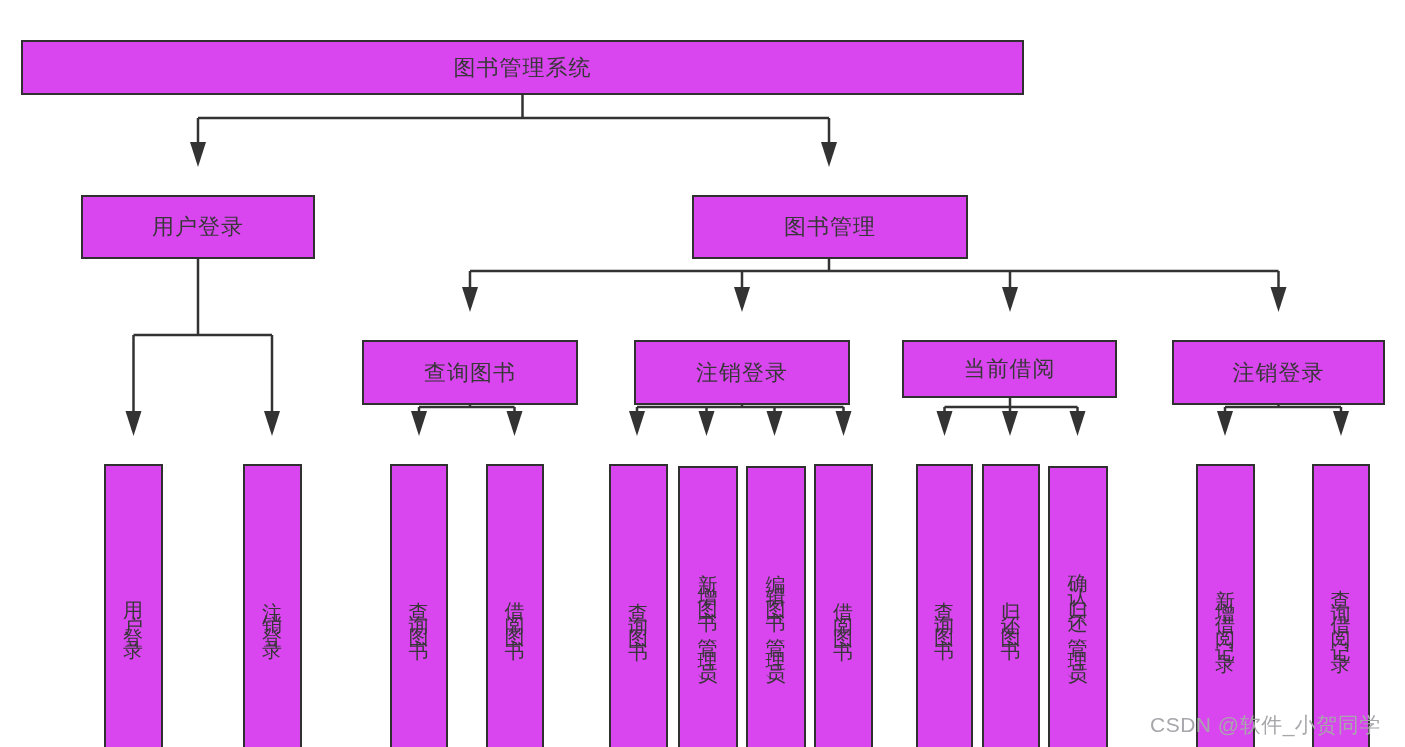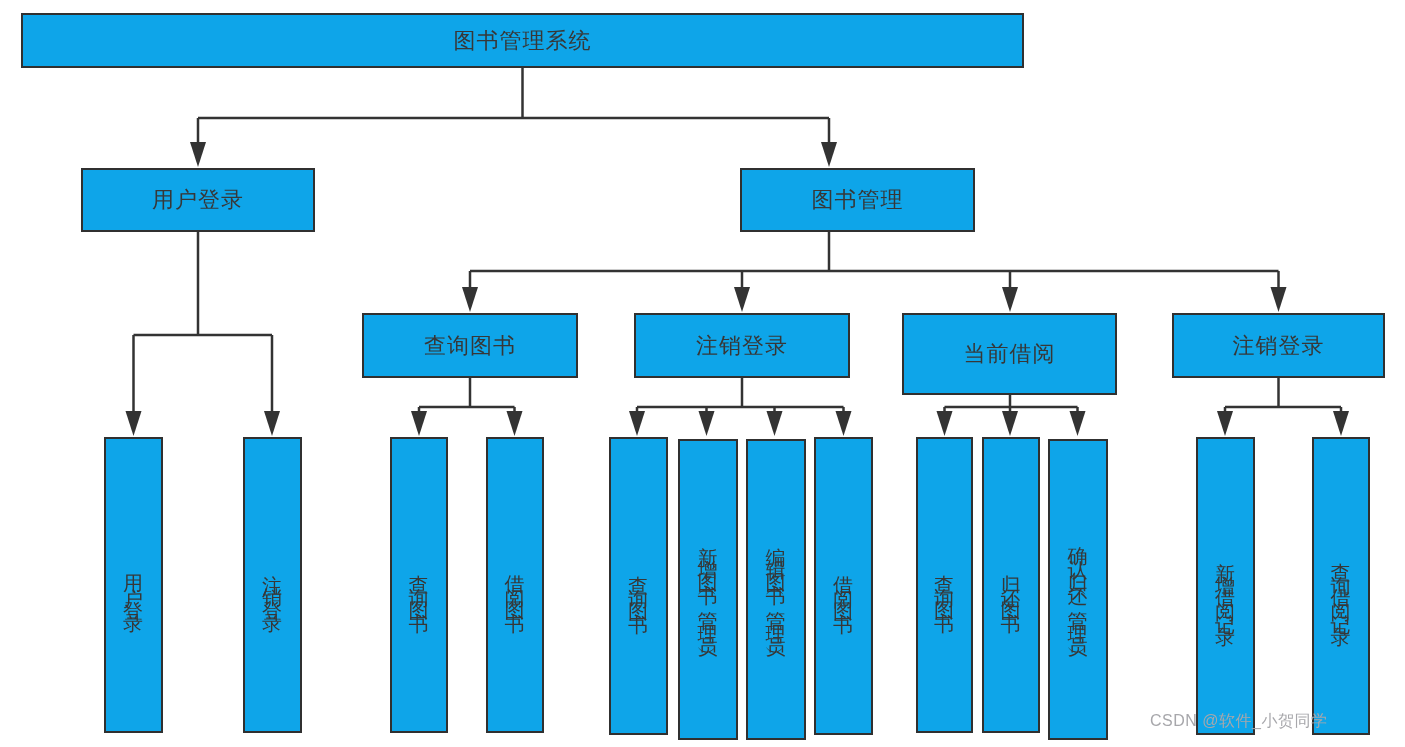--- a/index.html
+++ b/index.html
@@ -13,47 +13,48 @@
   }
   .wires {
     position: absolute;
     left: 0; top: 0;
     width: 1405px; height: 747px;
     z-index: 1;
   }
   .node {
     position: absolute;
     box-sizing: border-box;
-    background: #0ea5e9;
+    background: #d946ef;
     border: 2.5px solid #303030;
     color: #373737;
     display: flex;
     align-items: center;
     justify-content: center;
     z-index: 2;
     text-align: center;
+    margin-top: 27px;
   }
   .hbox {
     font-size: 22px;
     letter-spacing: 1px;
     white-space: nowrap;
   }
   .vbox {
     writing-mode: vertical-rl;
     text-orientation: mixed;
     font-size: 20px;
     letter-spacing: 13px;
     line-height: 1;
   }
   .watermark {
     position: absolute;
     left: 1150px;
     top: 711px;
     z-index: 3;
-    font-size: 16px;
+    font-size: 21px;
     color: #a7a7ab;
     white-space: nowrap;
     letter-spacing: 0.5px;
   }
 </style>
 </head>
 <body>
 
 <div class="canvas">
 
@@ -122,25 +123,25 @@
       <path d="M1002 411 H1018 L1010 436 Z"></path>
       <path d="M1069.5 411 H1085.5 L1077.5 436 Z"></path>
       <path d="M1217 411 H1233 L1225 436 Z"></path>
       <path d="M1333 411 H1349 L1341 436 Z"></path>
     </g>
   </svg>
 
   <div class="node hbox" style="left:21px;top:13px;width:1003px;height:55px">图书管理系统</div>
 
   <div class="node hbox" style="left:81px;top:168px;width:234px;height:64px">用户登录</div>
-  <div class="node hbox" style="left:740px;top:168px;width:235px;height:64px">图书管理</div>
+  <div class="node hbox" style="left:692px;top:168px;width:276px;height:64px">图书管理</div>
 
   <div class="node hbox" style="left:362px;top:313px;width:216px;height:65px">查询图书</div>
   <div class="node hbox" style="left:634px;top:313px;width:216px;height:65px">注销登录</div>
-  <div class="node hbox" style="left:902px;top:313px;width:215px;height:82px">当前借阅</div>
+  <div class="node hbox" style="left:902px;top:313px;width:215px;height:58px">当前借阅</div>
   <div class="node hbox" style="left:1172px;top:313px;width:213px;height:65px">注销登录</div>
 
   <div class="node vbox" style="left:104px;top:437px;width:59px;height:296px">用户登录</div>
   <div class="node vbox" style="left:243px;top:437px;width:59px;height:296px">注销登录</div>
 
   <div class="node vbox" style="left:390px;top:437px;width:58px;height:296px">查询图书</div>
   <div class="node vbox" style="left:486px;top:437px;width:58px;height:296px">借阅图书</div>
 
   <div class="node vbox" style="left:609px;top:437px;width:59px;height:298px">查询图书</div>
   <div class="node vbox" style="left:678px;top:439px;width:60px;height:301px">新增图书（管理员）</div>

